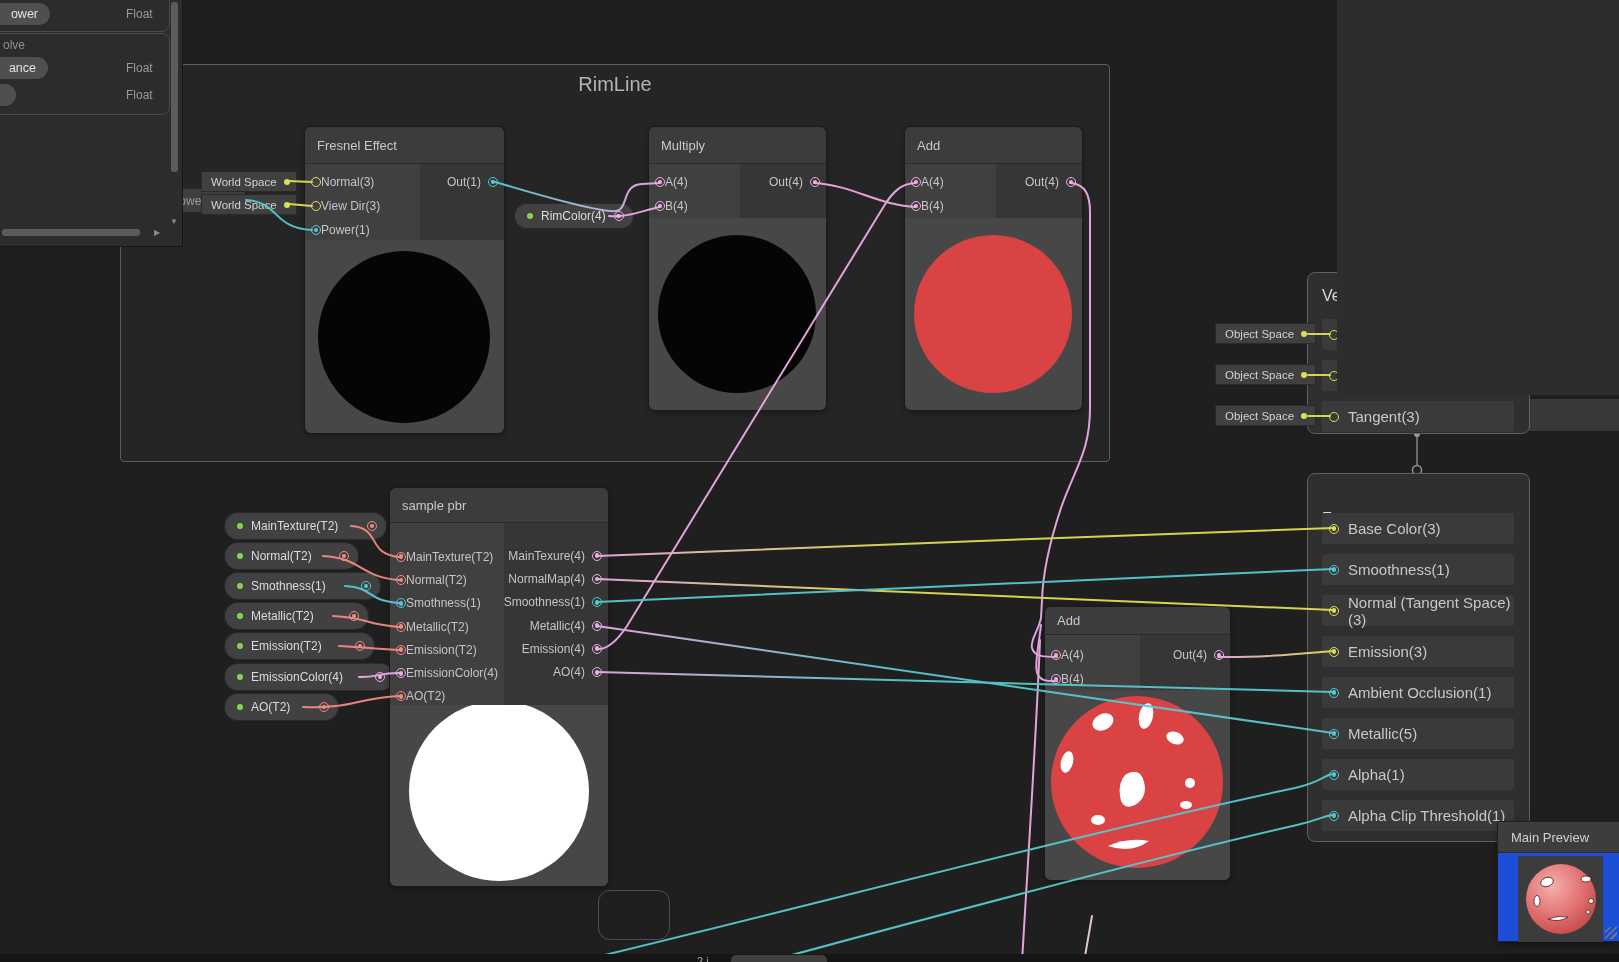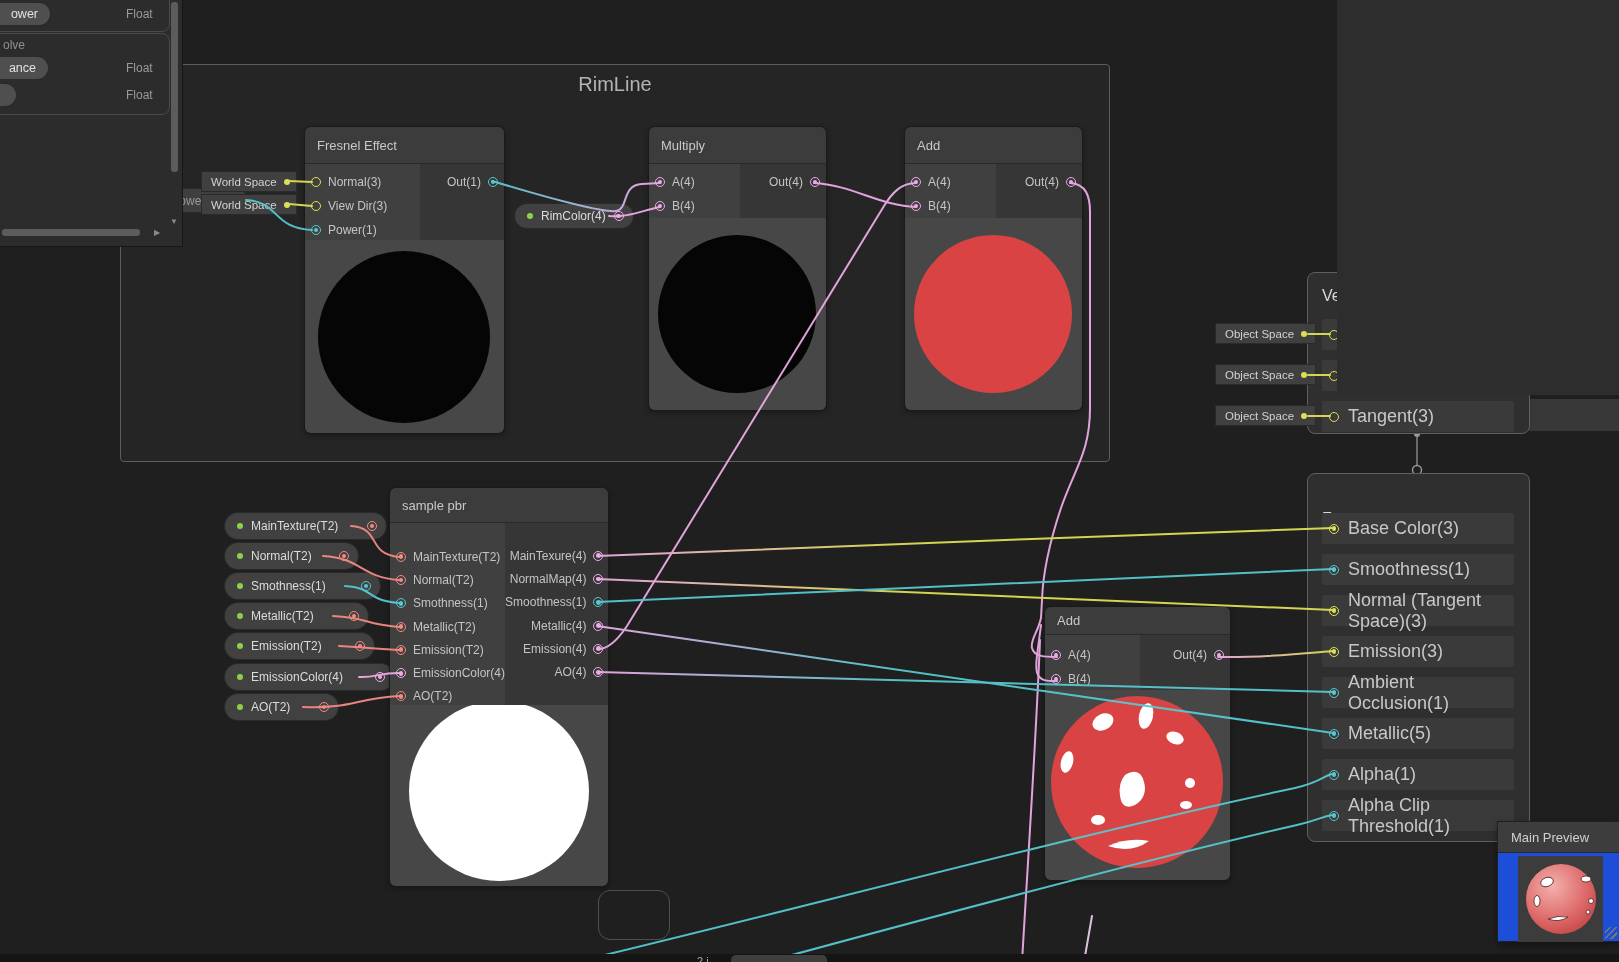--- a/index.html
+++ b/index.html
@@ -10,42 +10,42 @@
   .group{border:1px solid #5e5e5e;border-radius:4px;background:rgba(255,255,255,0.028);z-index:2;}
   .group-title{position:absolute;top:8px;left:0;width:100%;text-align:center;font-size:20px;color:#b4b4b4;}
   
   .node{position:absolute;border-radius:6px;overflow:hidden;background:#353535;z-index:10;
         box-shadow:0 0 0 1px #1a1a1a,0 2px 6px rgba(0,0,0,.4);}
   .nhead{background:#3c3c3c;border-bottom:1px solid #2a2a2a;display:flex;align-items:center;
          padding-left:12px;font-size:13px;color:#c8c8c8;}
   .nbody{display:flex;}
   .nin{background:#404040;}
   .nout{background:#363636;flex:1;}
-  .prow{display:flex;align-items:center;gap:7px;font-size:12px;color:#c4c4c4;}
+  .prow{display:flex;align-items:center;font-size:12px;color:#c4c4c4;}
   .orow{display:flex;align-items:center;justify-content:flex-end;gap:7px;font-size:12px;color:#c4c4c4;}
   .npreview{background:#474747;position:absolute;left:0;right:0;}
   
   .port{width:10px;height:10px;border-radius:50%;box-sizing:border-box;position:relative;flex:none;}
   .port{border:1.4px solid var(--c);}
   .port.f::after{content:"";position:absolute;inset:1.6px;background:var(--c);border-radius:50%;}
   .yw{--c:#dede55;} .cy{--c:#56c8d0;} .pk{--c:#edabe6;} .sm{--c:#f28b82;}
   .dim{opacity:.55;}
   .dot{width:6px;height:6px;border-radius:50%;flex:none;}
   .gdot{background:#8bd24a;} .ydot{background:#dede55;}
   
   .dd{position:absolute;height:21px;background:#404040;border:1px solid #2a2a2a;box-sizing:border-box;
       display:flex;align-items:center;gap:7px;padding:0 6px 0 9px;font-size:11.5px;color:#d2d2d2;z-index:15;}
   
   .pillp{position:absolute;height:26px;border-radius:13px;background:#414141;box-shadow:0 0 0 1px #2a2a2a;
          display:flex;align-items:center;gap:8px;padding:0 9px 0 12px;font-size:12px;color:#dcdcdc;z-index:10;}
   
   .ctx{position:absolute;border:1px solid #606060;border-radius:8px;background:#2f2f2f;z-index:10;}
   .ctx-title{position:absolute;left:14px;font-size:16px;color:#d8d8d8;}
   .crow{position:absolute;left:14px;width:192px;height:31px;background:#3a3a3a;border-radius:2px;
-        display:flex;align-items:center;gap:9px;padding-left:7px;box-sizing:border-box;font-size:18px;color:#c8c8c8;}
+        display:flex;align-items:center;gap:9px;padding-left:7px;box-sizing:border-box;font-size:15px;color:#c8c8c8;}
   
   #blackboard{left:0;top:0;width:182px;height:246px;background:#2c2c2c;z-index:50;
               border-right:1px solid #161616;border-bottom:1px solid #161616;}
   .bb-box{position:absolute;border:1px solid #4a4a4a;border-radius:8px;}
   .bb-pill{position:absolute;height:22px;border-radius:11px;background:#4f4f4f;box-shadow:0 0 0 1px #2a2a2a;
            display:flex;align-items:center;justify-content:flex-end;padding-right:12px;font-size:12.5px;color:#e2e2e2;}
   .bb-type{position:absolute;font-size:12px;color:#9a9a9a;text-align:right;}
   .bb-head{position:absolute;font-size:12px;color:#8f8f8f;}
   .sb{position:absolute;background:#5c5c5c;border-radius:3px;}
   .sb-arrow{position:absolute;font-size:8px;color:#8a8a8a;}

